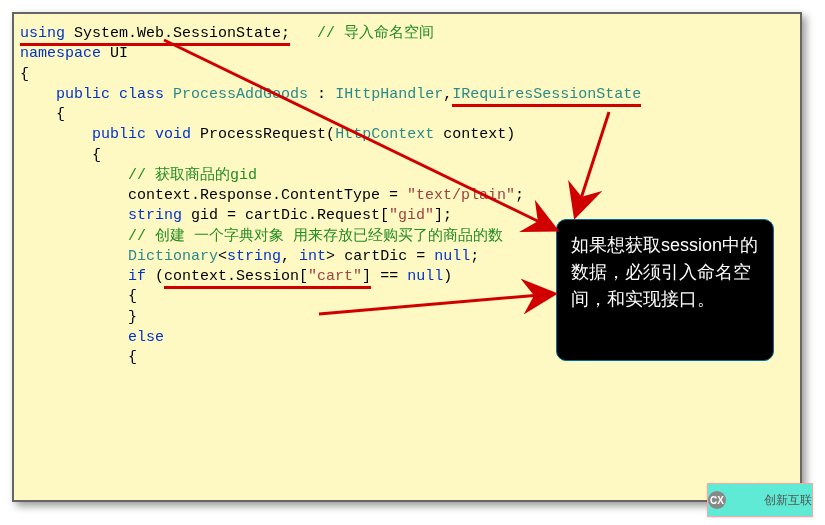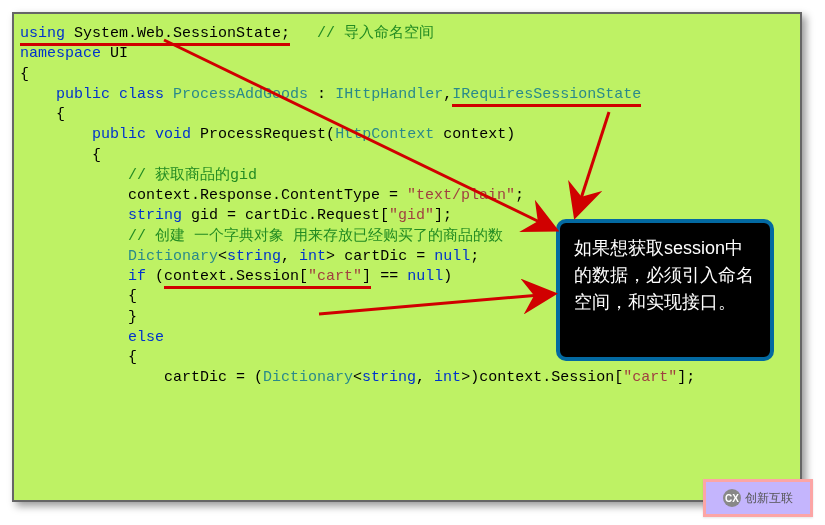--- a/index.html
+++ b/index.html
@@ -9,21 +9,21 @@
     font-family: "Courier New", Consolas, monospace;
     width: 825px;
     height: 525px;
     overflow: hidden;
     font-size: 15px;
   }
   .code-container {
     margin: 12px;
     width: 790px;
     height: 490px;
-    background: #bef264;
+    background: #fef9c3;
     border: 2px solid #666;
     box-shadow: 4px 4px 8px rgba(0,0,0,0.4);
     position: relative;
     padding: 10px 6px 10px 6px;
     box-sizing: border-box;
     line-height: 1.35;
   }
   .code-line {
     white-space: pre;
   }
@@ -38,21 +38,21 @@
     padding-bottom: 1px;
   }
 
   .callout {
     position: absolute;
     top: 205px;
     left: 542px;
     width: 218px;
     height: 142px;
     background: #000;
-    border: 4px solid #0369a1;
+    border: 1px solid #0369a1;
     border-radius: 10px;
     color: #fff;
     font-family: "Microsoft YaHei", Arial, sans-serif;
     font-size: 18px;
     padding: 12px 14px;
     box-sizing: border-box;
     line-height: 1.5;
   }
 
   svg.arrows {
@@ -61,26 +61,26 @@
     left: 0;
     pointer-events: none;
   }
 
   .watermark {
     position: absolute;
     right: 12px;
     bottom: 8px;
     width: 104px;
     height: 32px;
-    background: #c4b5fd;
-    border: 3px solid #fca5a5;
+    background: #5eead4;
+    border: 1px solid #fca5a5;
     box-shadow: 0 1px 2px rgba(0,0,0,0.1);
     display: flex;
     align-items: center;
-    justify-content: center;
+    justify-content: space-between;
     font-family: Arial, sans-serif;
     font-size: 12px;
     color: #555;
   }
   .wm-icon {
     width: 18px;
     height: 18px;
     background: #888;
     border-radius: 50%;
     margin-right: 4px;
@@ -126,21 +126,20 @@
 
   <div class="code-line">            {</div>
 
 
   <div class="code-line">            }</div>
 
   <div class="code-line">            <span class="kw">else</span></div>
 
   <div class="code-line">            {</div>
 
-  <div class="code-line"><span class="normal">                cartDic = (</span><span class="type">Dictionary</span><span class="normal">&lt;</span><span class="kw">string</span><span class="normal">, </span><span class="kw">int</span><span class="normal">&gt;</span><span class="normal">)context.Session[</span><span class="str">"cart"</span><span class="normal">];</span></div>
 
   <div class="callout">
     <span>如果想获取session中的数据，必须引入命名空间，和实现接口。</span>
   </div>
 
   <svg class="arrows" width="790" height="490">
     <defs>
       <marker id="ah" markerWidth="12" markerHeight="12" refX="10" refY="6" orient="auto">
         <path d="M0,0 L12,6 L0,12 L4,6 Z" fill="#d00000"></path>
       </marker>

